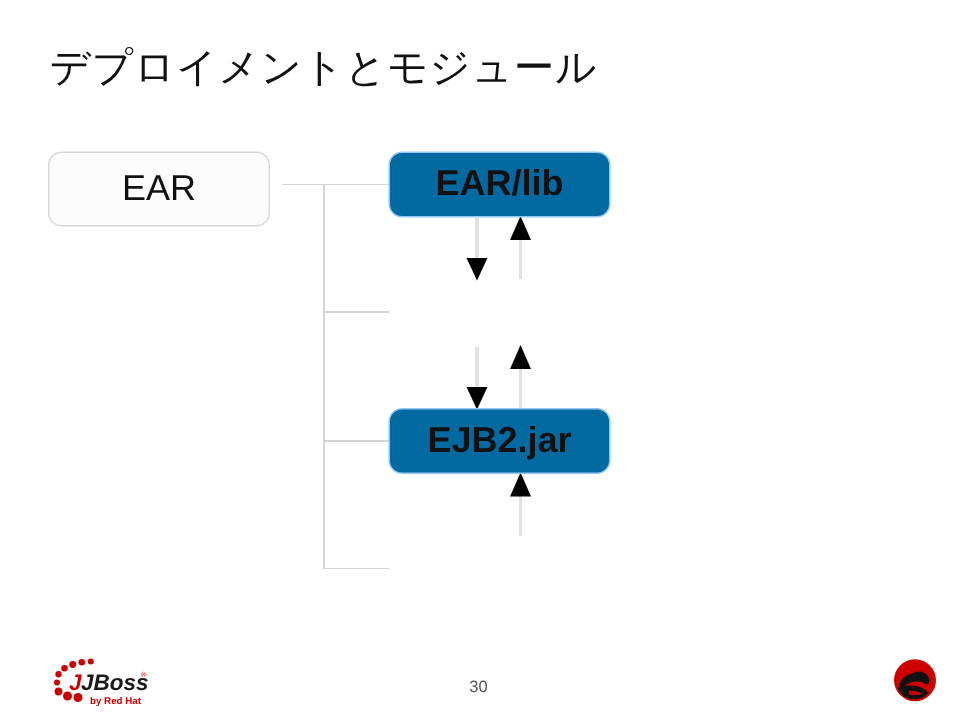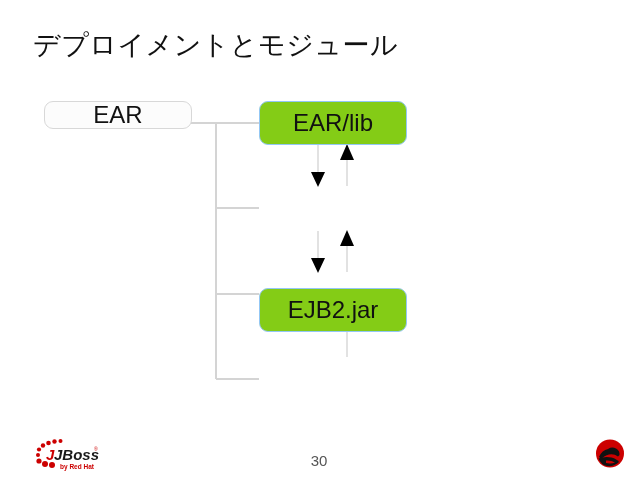--- a/index.html
+++ b/index.html
@@ -51,37 +51,38 @@
     align-items: center;
     justify-content: center;
     border-radius: 9px;
     box-sizing: border-box;
     font-size: 24px;
     line-height: 1;
     color: #111111;
     white-space: nowrap;
   }
   .node.ear {
-    left: 44px;
+    left: 32px;
     top: 101px;
     width: 148px;
-    height: 28px;
+    height: 50px;
     background: #fcfcfc;
     border: 1px solid #d8d8d8;
   }
   .node.mod {
     left: 259px;
     width: 148px;
     height: 44px;
-    background: #84cc16;
+    background: #0369a1;
     border: 1px solid #93c7f5;
+    font-weight: bold;
   }
   .node.earlib  { top: 101px; }
   .node.ejb1jar { top: 186px; }
-  .node.ejb2jar { top: 272px; margin-top: 16px; }
+  .node.ejb2jar { top: 272px; }
   .node.war     { top: 357px; }
 
   
   #annotation {
     position: absolute;
     left: 410px;
     top: 360px;
     width: 200px;
     font-size: 13px;
     line-height: 18px;
@@ -89,21 +90,21 @@
   }
   #annotation div { white-space: nowrap; }
 
   
   #footer-page {
     position: absolute;
     left: 0;
     top: 452px;
     width: 638px;
     text-align: center;
-    font-size: 15px;
+    font-size: 11px;
     color: #555555;
   }
 
   #jboss-logo {
     position: absolute;
     left: 26px;
     top: 438px;
     width: 110px;
     height: 36px;
   }

